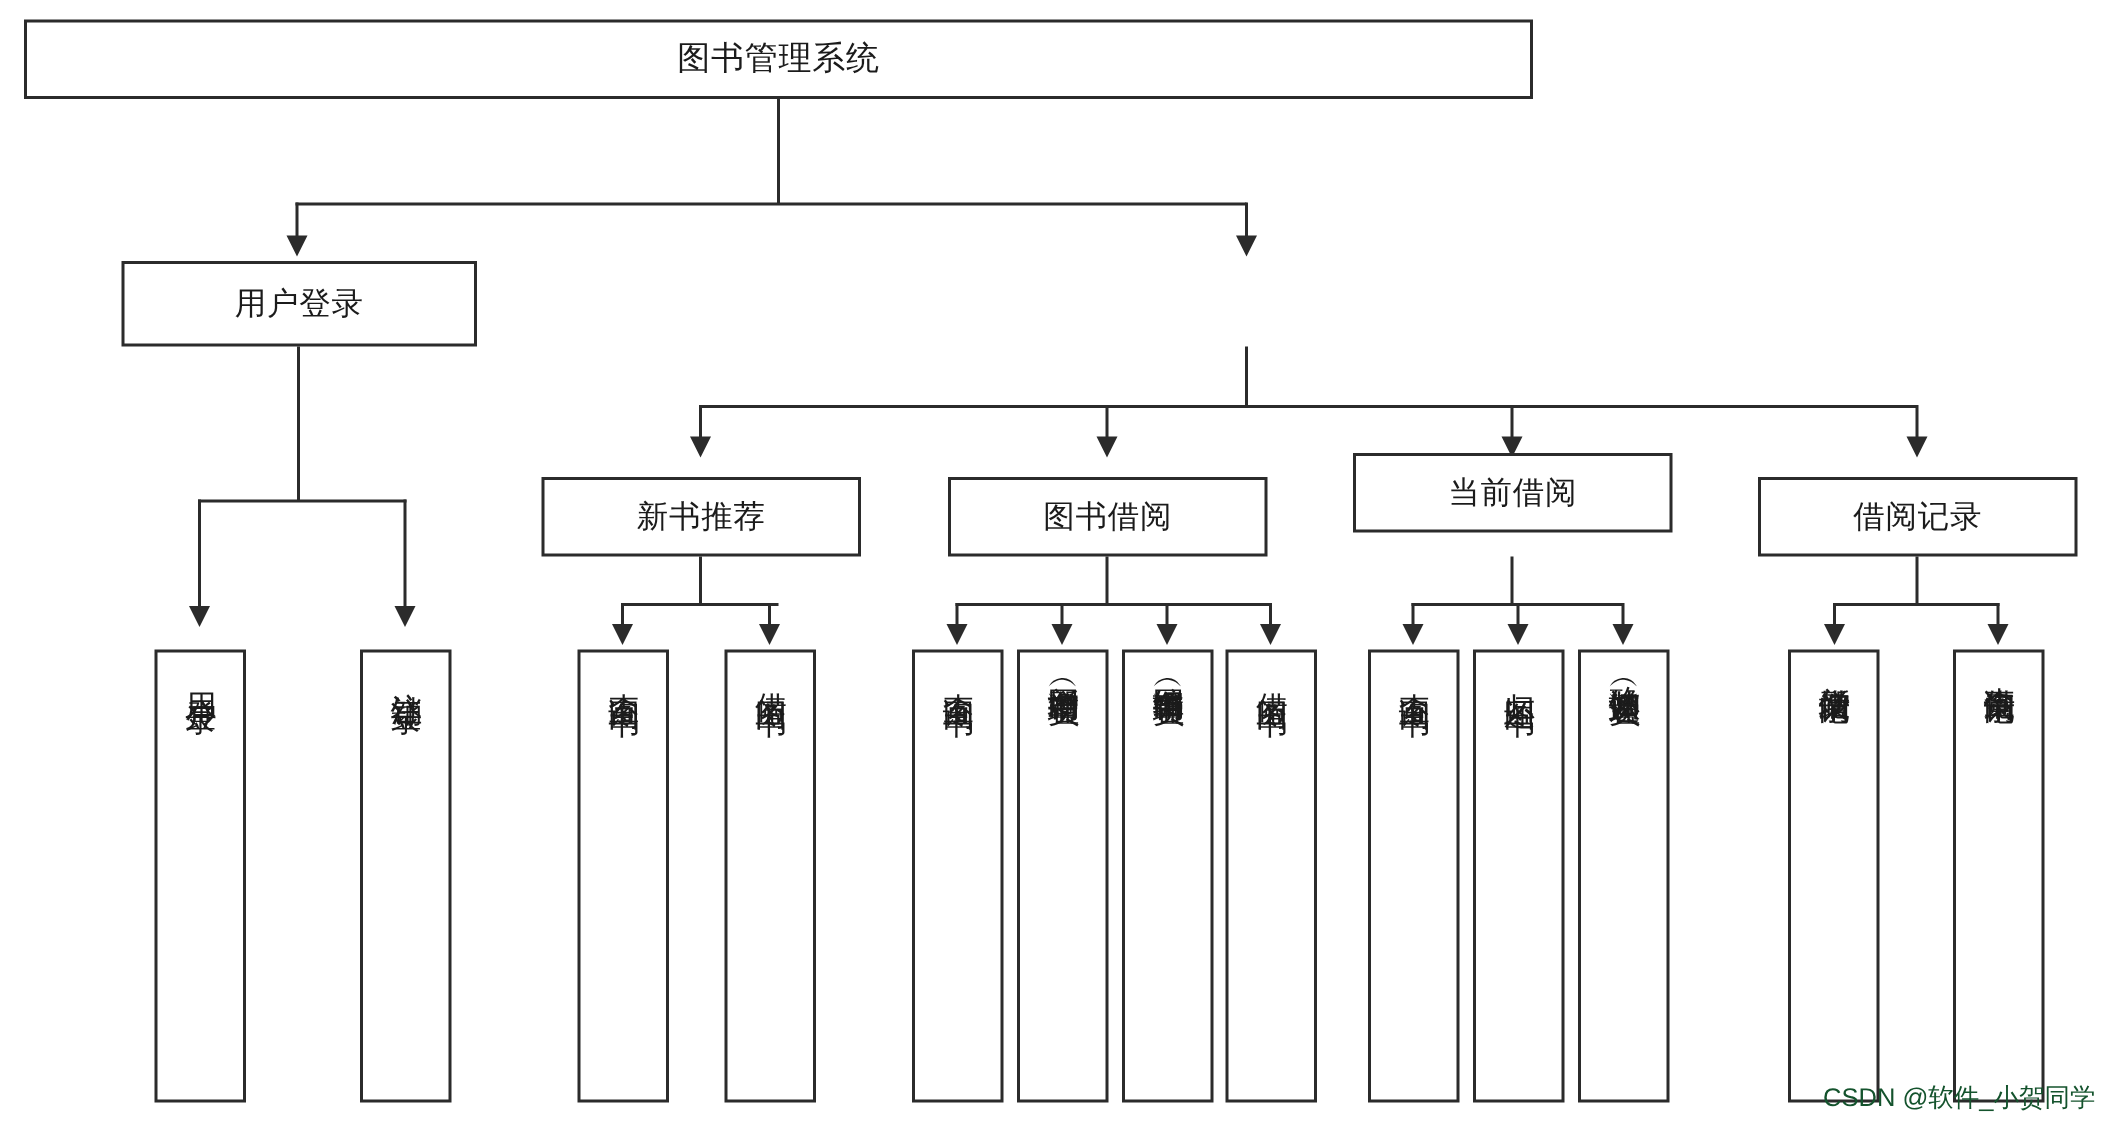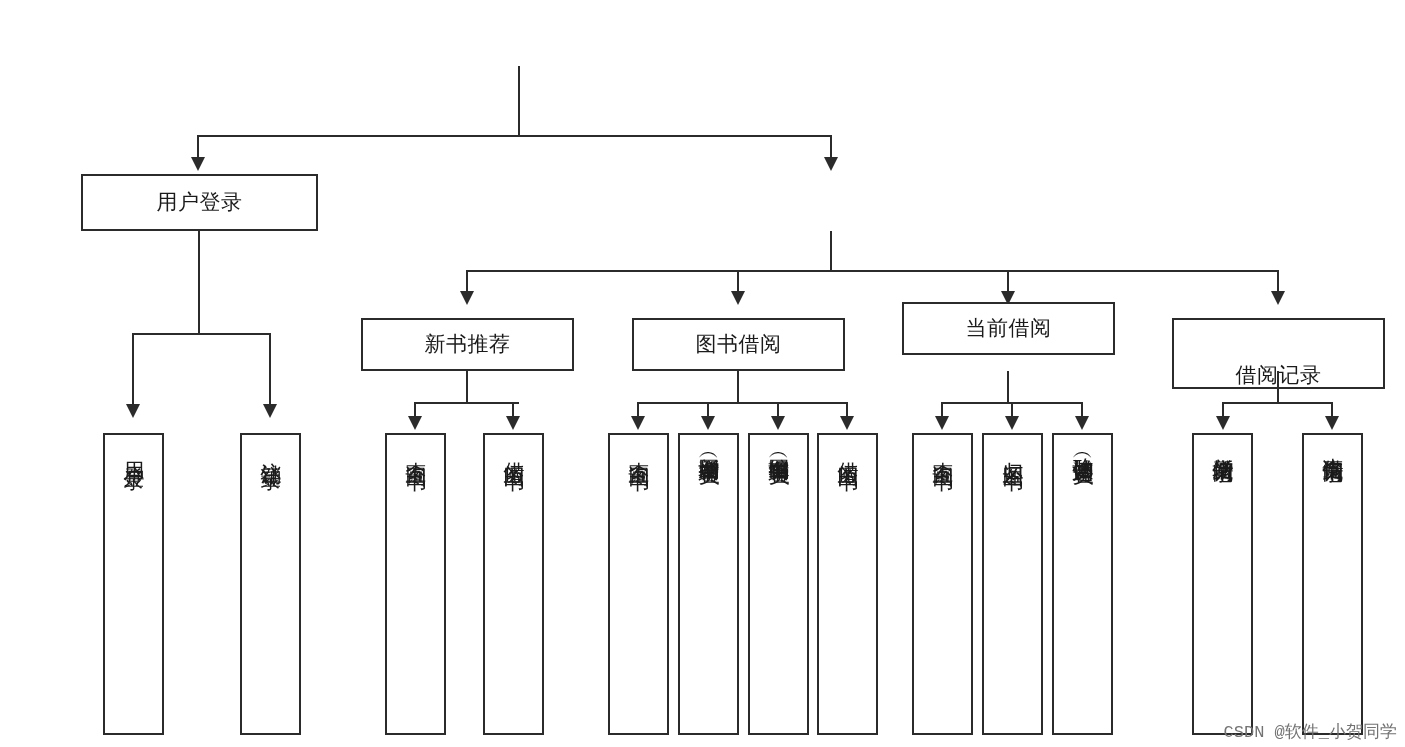--- a/index.html
+++ b/index.html
@@ -78,30 +78,33 @@
     border-right: 7px solid transparent;
     border-top: 14px solid #2b2b2b;
   }
 
   
   #watermark {
     position: absolute;
     right: 8px;
     bottom: 4px;
     font-size: 17px;
-    color: #737373;
+    color: #14532d;
     white-space: nowrap;
-    font-family: Liberation Mono, monospace;
+    font-family: Liberation Sans, sans-serif;
   }
 </style>
 </head>
 <body>
 
 <div id="canvas">
 
+  <div class="node root horiz" style="left:16px; top:13px; width:1006px; height:53px;">
+    <span class="lbl">图书管理系统</span>
+  </div>
 
   <div class="vline" style="left:518px; top:66px; height:70px;"></div>
 
   <div class="hline" style="left:197px; top:135px; width:634px;"></div>
 
   <div class="vline" style="left:197px; top:135px; height:24px;"></div>
   <div class="arrow" style="left:191px; top:157px;"></div>
 
   <div class="vline" style="left:830px; top:135px; height:24px;"></div>
   <div class="arrow" style="left:824px; top:157px;"></div>
@@ -142,21 +145,21 @@
 
   <div class="node horiz" style="left:632px; top:318px; width:213px; height:53px;">
     <span class="lbl">图书借阅</span>
   </div>
   <div class="node horiz" style="left:361px; top:318px; width:213px; height:53px;">
     <span class="lbl">新书推荐</span>
   </div>
   <div class="node horiz" style="left:902px; top:302px; width:213px; height:53px;">
     <span class="lbl">当前借阅</span>
   </div>
-  <div class="node horiz" style="left:1172px; top:318px; width:213px; height:71px;align-items:flex-end;">
+  <div class="node horiz" style="left:1172px; top:318px; width:213px; height:53px;">
     <span class="lbl">借阅记录</span>
   </div>
 
   <div class="vline" style="left:466px; top:371px; height:32px;"></div>
   <div class="hline" style="left:414px; top:402px; width:105px;"></div>
   <div class="vline" style="left:414px; top:402px; height:16px;"></div>
   <div class="arrow" style="left:408px; top:416px;"></div>
   <div class="vline" style="left:512px; top:402px; height:16px;"></div>
   <div class="arrow" style="left:506px; top:416px;"></div>
 

